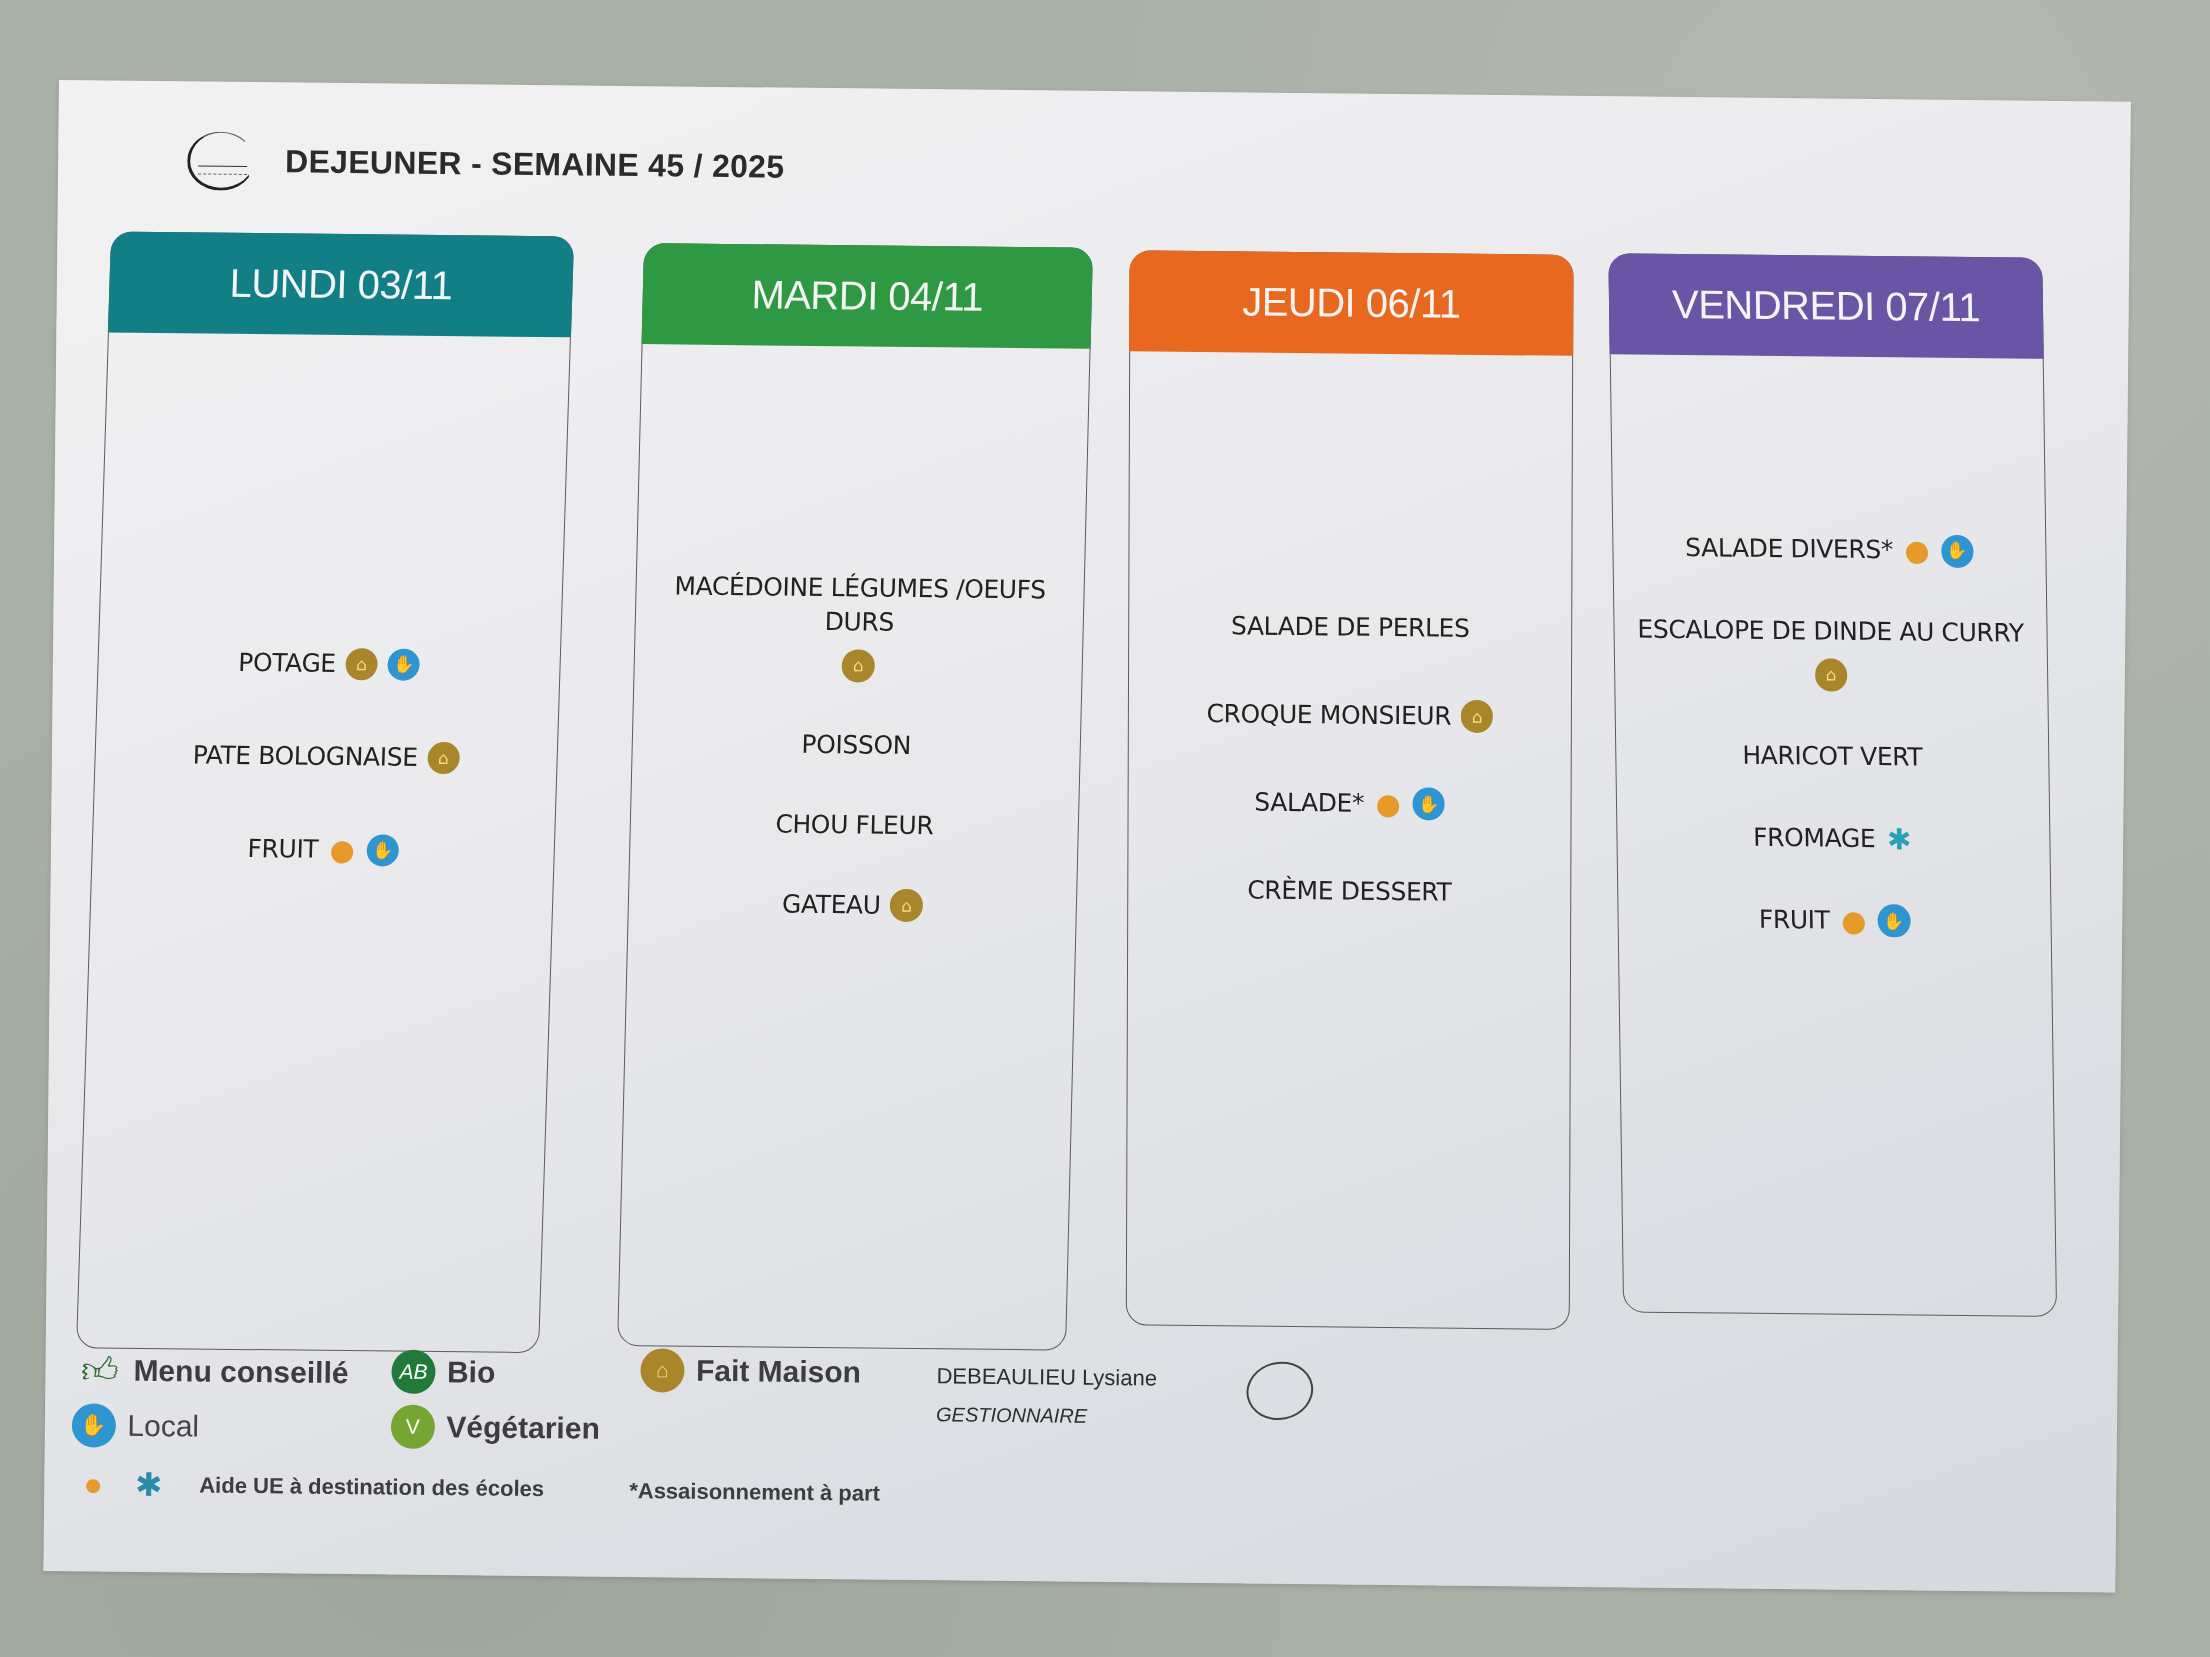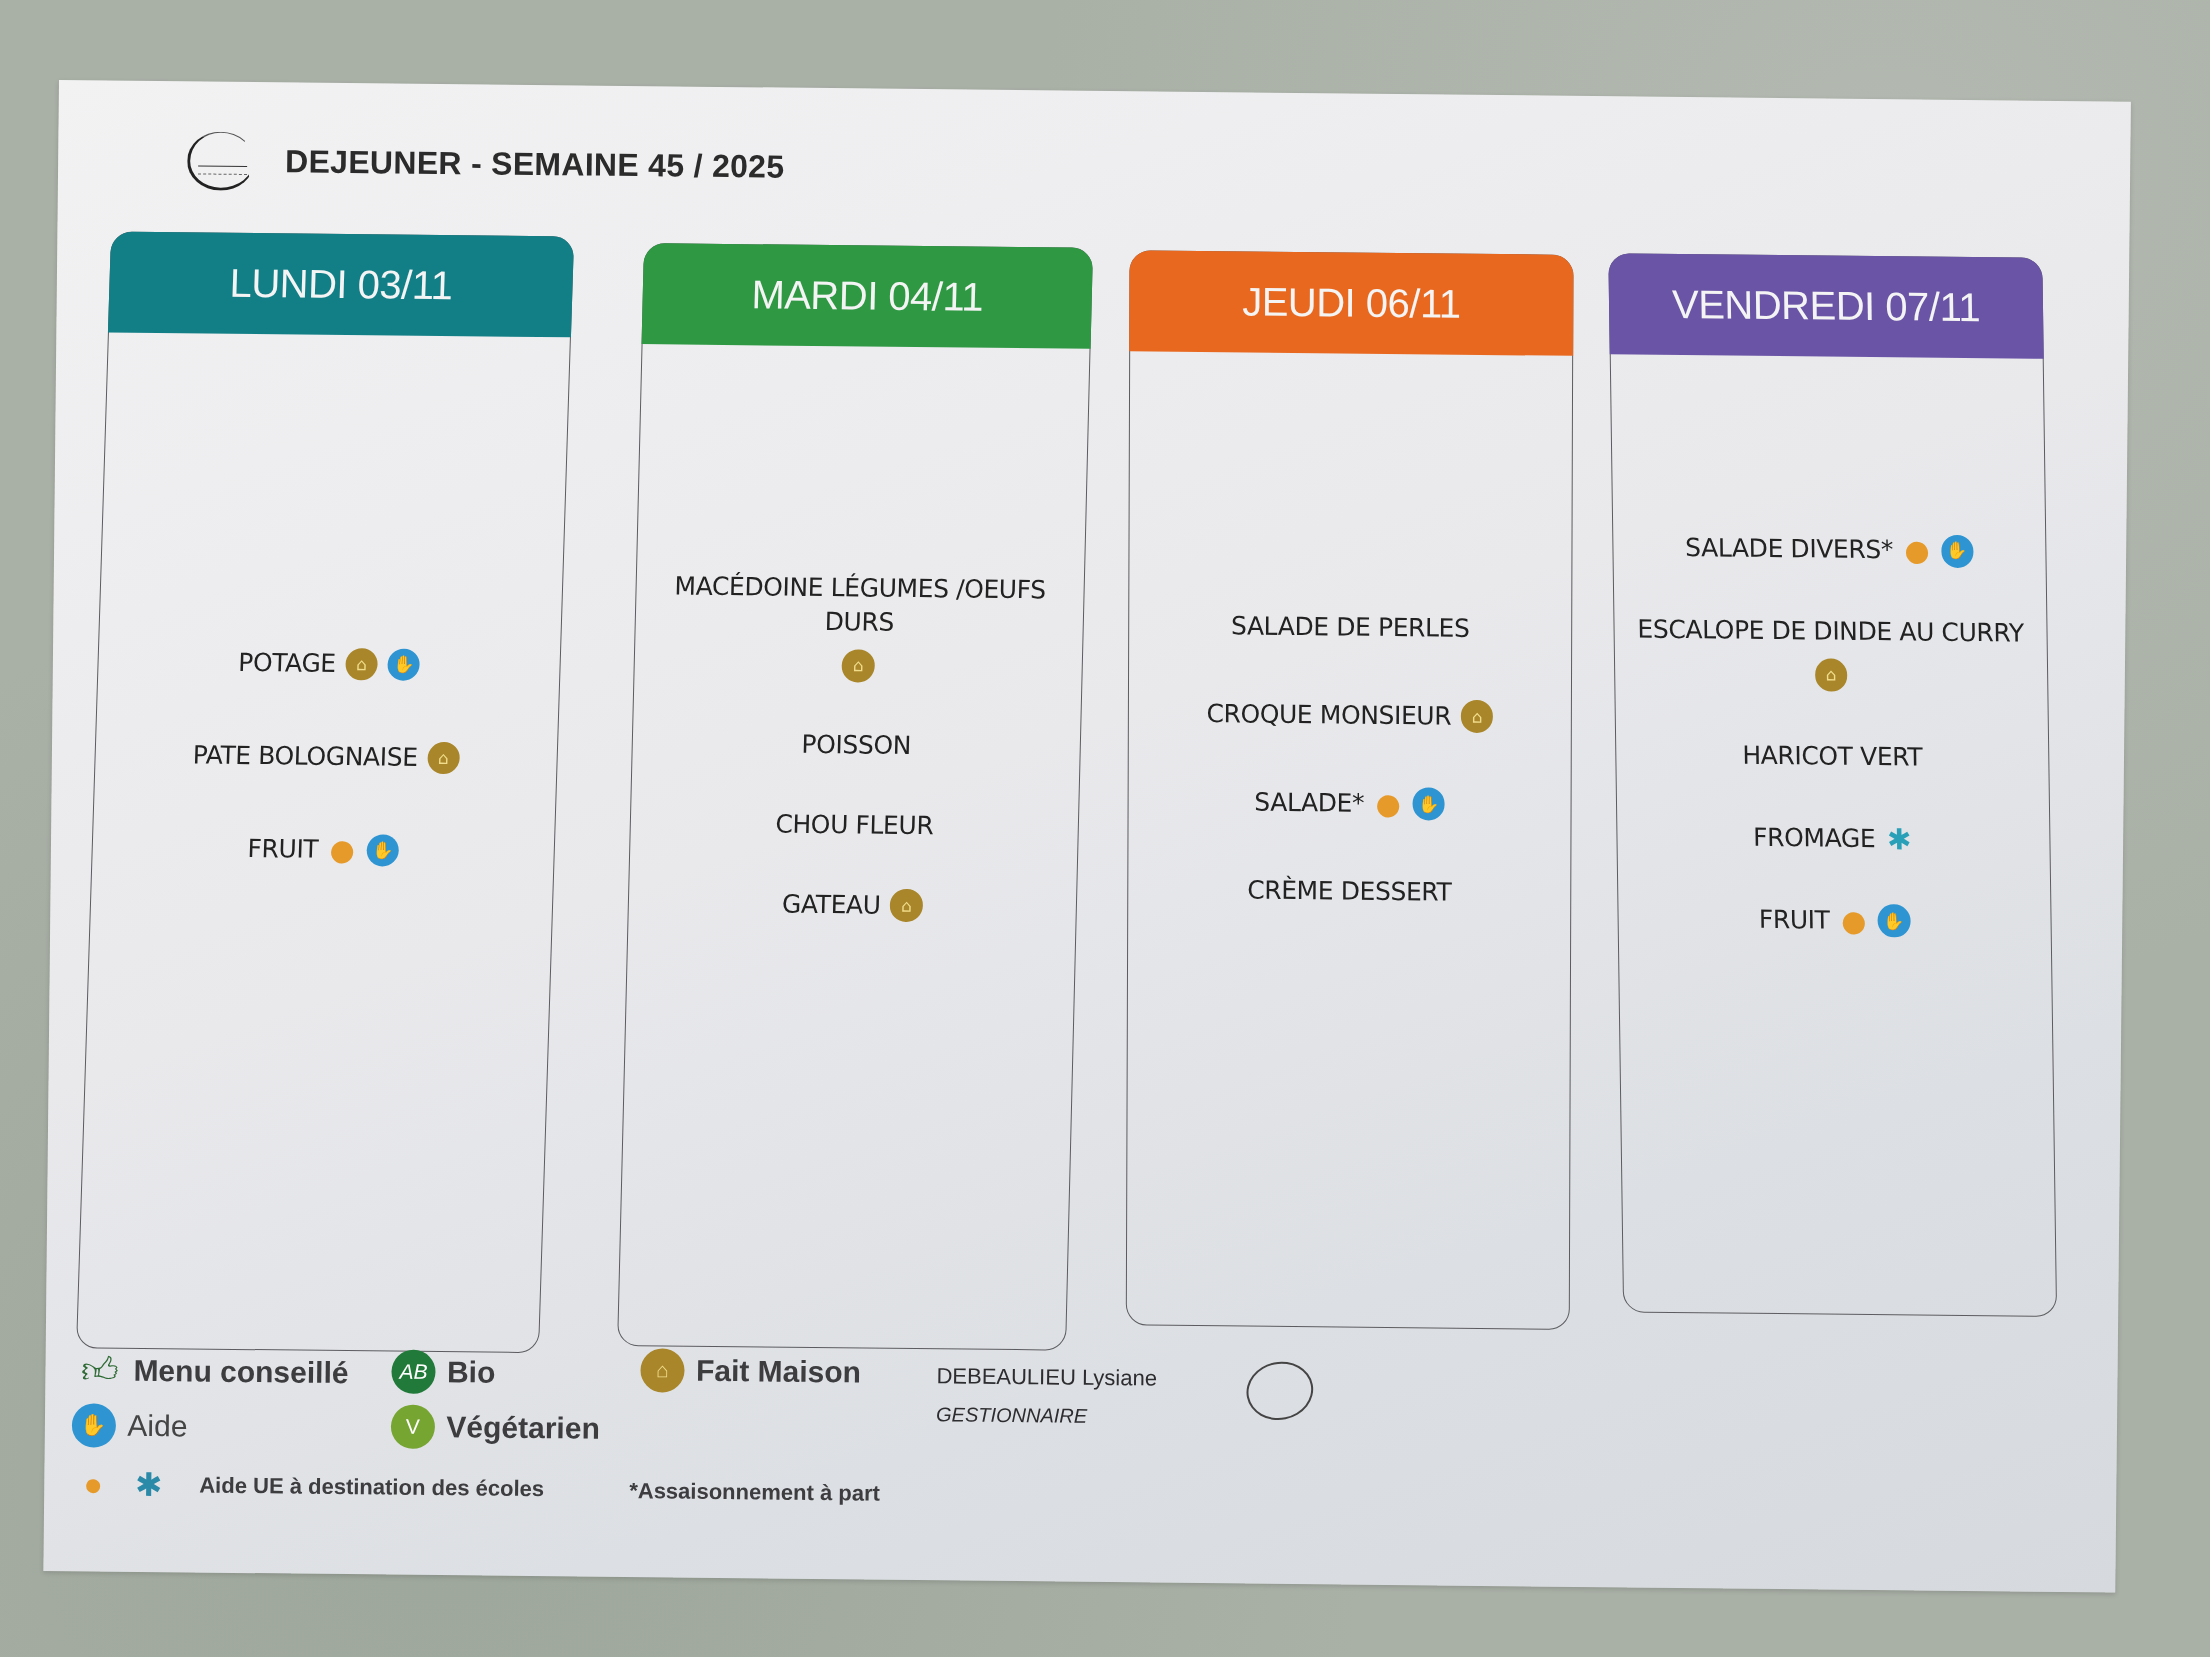--- a/index.html
+++ b/index.html
@@ -175,21 +175,21 @@
   <div class="legend" style="left:346px; top:1266px;">
     <span class="lg-ico" style="background:#227a3a; font-style:italic;text-align:center;">AB</span>
     <span>Bio</span>
   </div>
   <div class="legend" style="left:595px; top:1262px;">
     <span class="lg-ico" style="background:#a9862a; color:#f0dc8a;">⌂</span>
     <span>Fait Maison</span>
   </div>
   <div class="legend" style="left:27px; top:1323px;">
     <span class="lg-ico" style="background:#2f95d2;">✋</span>
-    <span style="font-weight:normal; color:#444;">Aide</span>
+    <span style="font-weight:normal; color:#444;">Local</span>
   </div>
   <div class="legend" style="left:346px; top:1321px;">
     <span class="lg-ico" style="background:#76a531;">V</span>
     <span>Végétarien</span>
   </div>
   <div class="legend" style="left:27px; top:1382px; font-size:22px;">
     <span class="lg-ico" style="background:transparent; color:#e69a2a; font-size:32.5px;">●</span>
     <span class="lg-ico" style="background:transparent; color:#2a8aa8; font-size:32.5px; margin-right:17px;">✱</span>
     <span>Aide UE à destination des écoles</span>
   </div>

